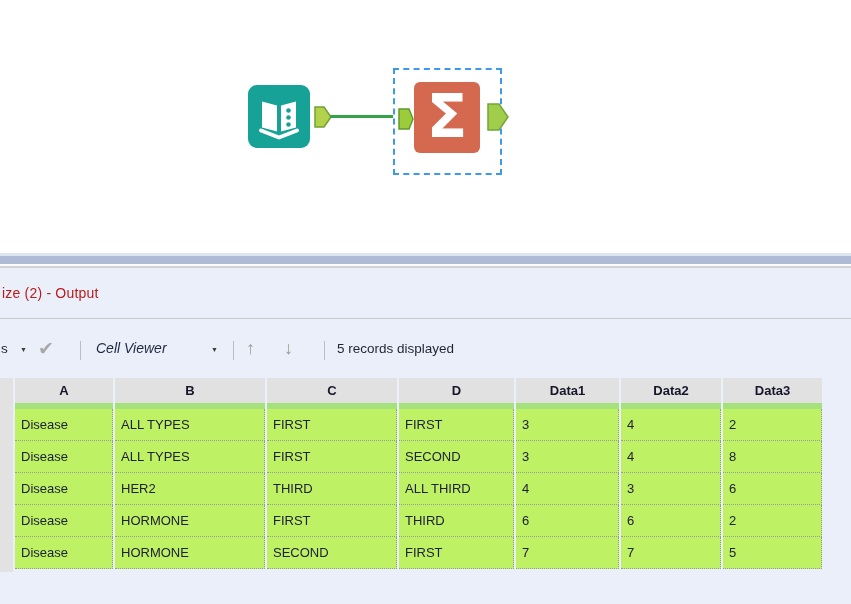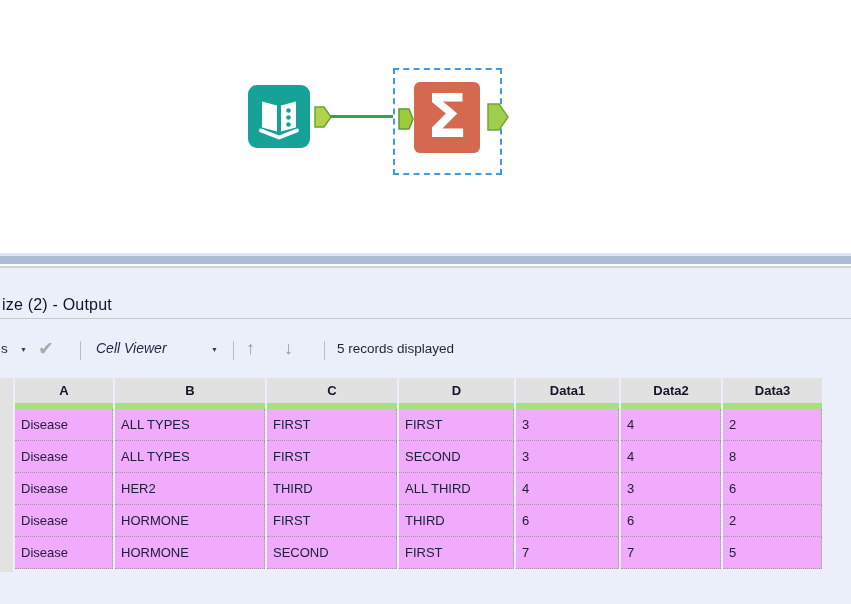--- a/index.html
+++ b/index.html
@@ -34,21 +34,21 @@
   }
   .anchor-out2{left:487px;top:102px;}
   
   .split-a{position:absolute;left:0;top:253px;width:851px;height:3px;background:#dde3f0;}
   .split-b{position:absolute;left:0;top:256px;width:851px;height:8px;background:#aebbd6;}
   .split-c{position:absolute;left:0;top:264px;width:851px;height:2px;background:#fbfbfb;}
   .split-d{position:absolute;left:0;top:266px;width:851px;height:2px;background:#d2d2d2;}
   
   .panel{position:absolute;left:0;top:268px;width:851px;height:336px;background:#eaeffa;}
   .panel-title{
-    position:absolute;left:2px;top:285px;font-size:16px;color:#0f172a;letter-spacing:0.2px;margin-top:11px;
+    position:absolute;left:2px;top:285px;font-size:14px;color:#b91c1c;letter-spacing:0.2px;
   }
   .toolbar-line{position:absolute;left:0;top:318px;width:851px;height:1px;background:#c9c9c9;}
   .tb{position:absolute;white-space:nowrap;}
   .tb-frag{left:1px;top:341px;font-size:13.5px;color:#1e2433;}
   .tb-caret1{left:20px;top:346px;font-size:7px;color:#3c3c3c;}
   .tb-check{left:38px;top:337px;font-size:19px;color:#a9aaa8;}
   .tb-sep{width:1px;height:19px;background:#b9bdc6;}
   .tb-sep1{left:80px;top:341px;}
   .tb-cellviewer{left:96px;top:340px;font-size:14px;color:#1e2940;font-style:italic;}
   .tb-caret2{left:211px;top:346px;font-size:7px;color:#3c3c3c;}
@@ -64,21 +64,21 @@
     border-collapse:separate;border-spacing:2px 0;
     table-layout:fixed;
   }
   table.grid th{
     height:25px;background:#e1e1e1;
     font-size:13px;font-weight:bold;color:#16162a;text-align:center;
     padding:0;overflow:hidden;
   }
   table.grid tr.green-bar td{height:6px;background:#a5e27d;padding:0;}
   table.grid tbody td{
-    height:31px;background:#f0abfc;
+    height:31px;background:#bef264;
     font-size:13px;color:#202036;text-align:left;vertical-align:middle;
     padding:0 0 0 6px;overflow:hidden;white-space:nowrap;
     border-right:1px dotted #9a9a9a;border-bottom:1px dotted #9a9a9a;
   }
 </style>
 </head>
 <body>
 
 <div class="canvas">
 

